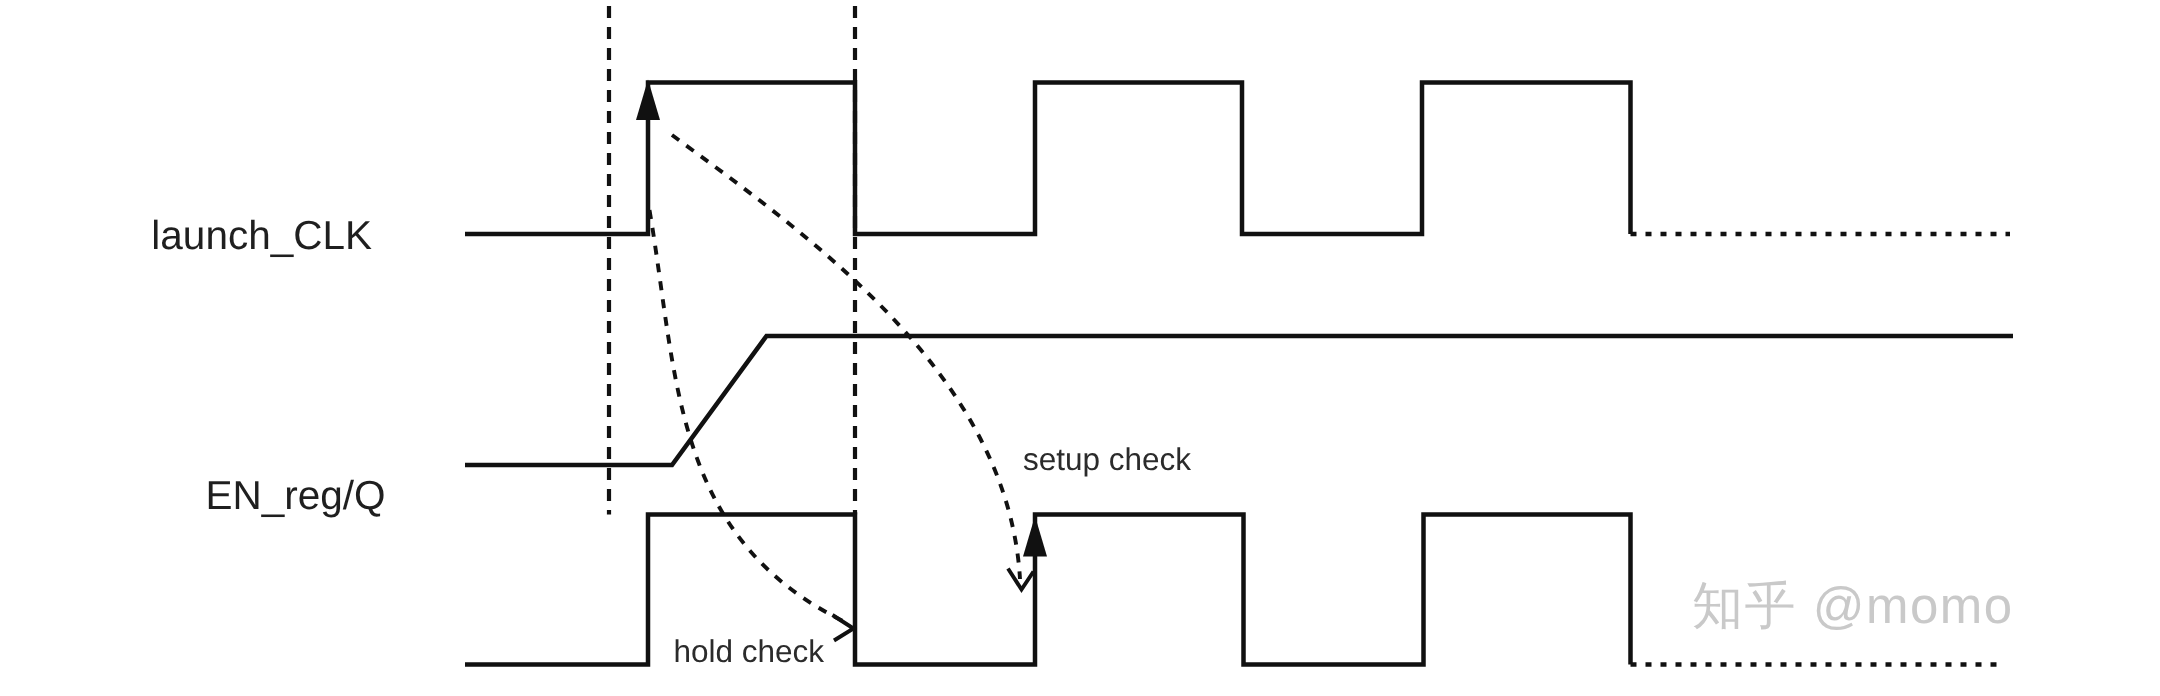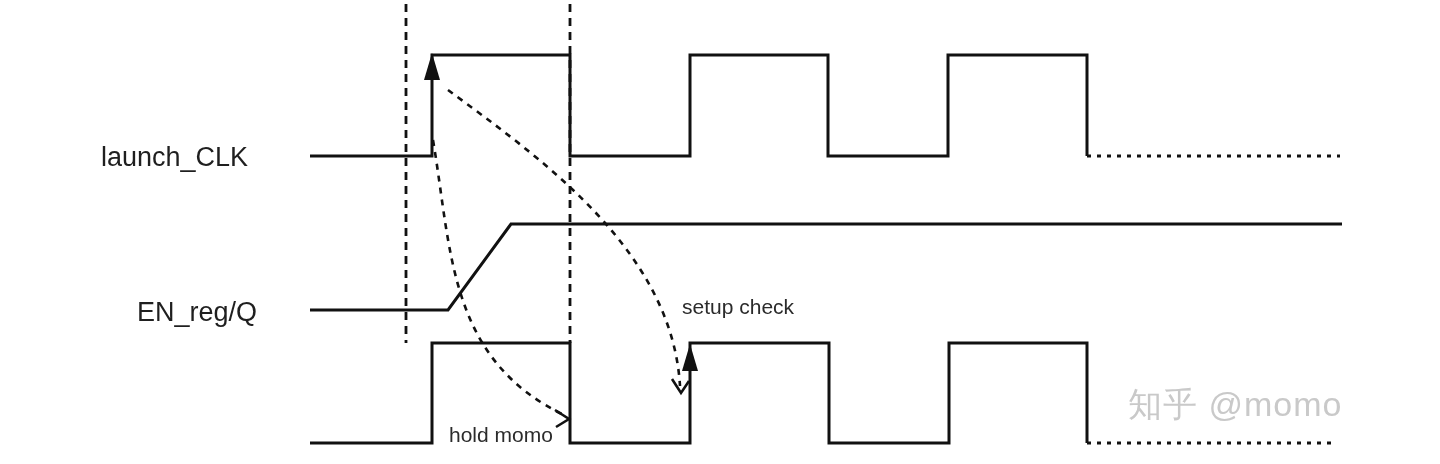--- a/index.html
+++ b/index.html
@@ -24,21 +24,21 @@
   
   .sig-label {
     position: absolute;
     color: var(--label, #1f1f1f);
     font-size: 27px;
     line-height: 32px;
     text-align: right;
     white-space: nowrap;
   }
   .sig-label.launch  { left: 40px; width: 208px; top: 141px; }
-  .sig-label.en      { left: 40px; width: 217px; top: 296px; }
+  .sig-label.en      { left: 40px; width: 217px; top: 314px; }
   .sig-label.capture { left: 40px; width: 220px; top: 412px; }
 
   .anno {
     position: absolute;
     color: var(--annotation, #2b2b2b);
     font-size: 21px;
     line-height: 24px;
     white-space: nowrap;
   }
   .anno.setup { left: 682px; top: 295px; }
@@ -79,16 +79,16 @@
     <path class="vhead" d="M672,379 L681,393 L689,381"></path>
 
     <path class="curve" d="M433,140 C452,252 448,360 566,416"></path>
     <path class="vhead" d="M555,410 L569,419 L556,427"></path>
   </svg>
 
   <div class="sig-label launch">launch_CLK</div>
   <div class="sig-label en">EN_reg/Q</div>
 
   <div class="anno setup">setup check</div>
-  <div class="anno hold">hold momo</div>
+  <div class="anno hold">hold check</div>
 
   <div class="watermark">知乎 @momo</div>
 </div>
 
 </body></html>

